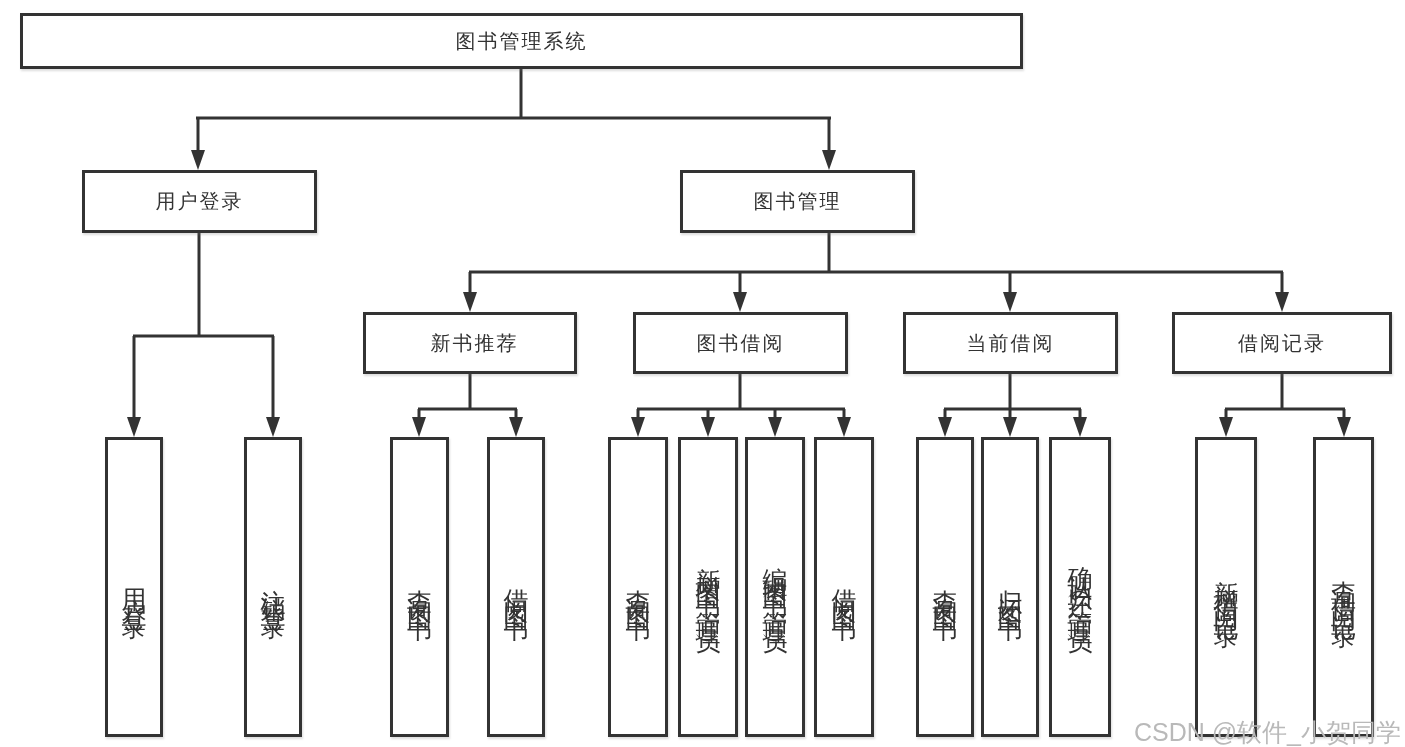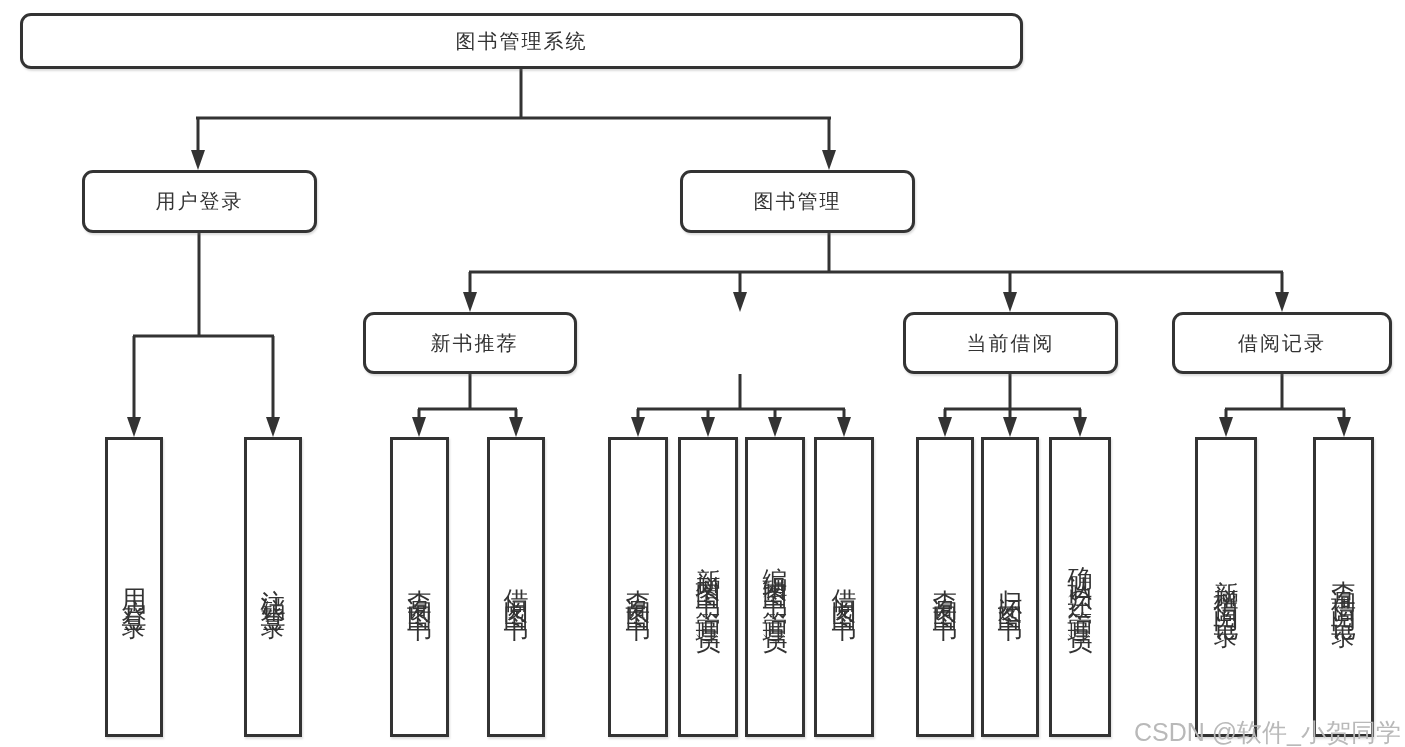--- a/index.html
+++ b/index.html
@@ -25,21 +25,20 @@
     color: #333333;
     display: flex;
     align-items: center;
     justify-content: center;
     box-shadow: 1px 2px 2px rgba(120,120,120,0.25);
   }
   .hbox {
     font-size: 20px;
     letter-spacing: 2px;
     white-space: nowrap;
-    border-radius: 11px;
   }
   .vbox {
     writing-mode: vertical-rl;
     text-orientation: mixed;
     font-size: 25px;
     letter-spacing: 9px;
     line-height: 1;
   }
   .watermark {
     position: absolute;
@@ -131,20 +130,23 @@
   <div class="node hbox" style="left:82px; top:170px; width:235px; height:63px;">
     <span>用户登录</span>
   </div>
   <div class="node hbox" style="left:680px; top:170px; width:235px; height:63px;">
     <span>图书管理</span>
   </div>
 
   <div class="node hbox" style="left:363px; top:312px; width:214px; height:62px;padding-left:9px;">
     <span>新书推荐</span>
   </div>
+  <div class="node hbox" style="left:633px; top:312px; width:215px; height:62px;">
+    <span>图书借阅</span>
+  </div>
   <div class="node hbox" style="left:903px; top:312px; width:215px; height:62px;font-family:Liberation Mono, monospace;">
     <span>当前借阅</span>
   </div>
   <div class="node hbox" style="left:1172px; top:312px; width:220px; height:62px;">
     <span>借阅记录</span>
   </div>
 
   <div class="node vbox" style="left:105px; top:437px; width:58px; height:300px;">
     <span>用户登录</span>
   </div>

